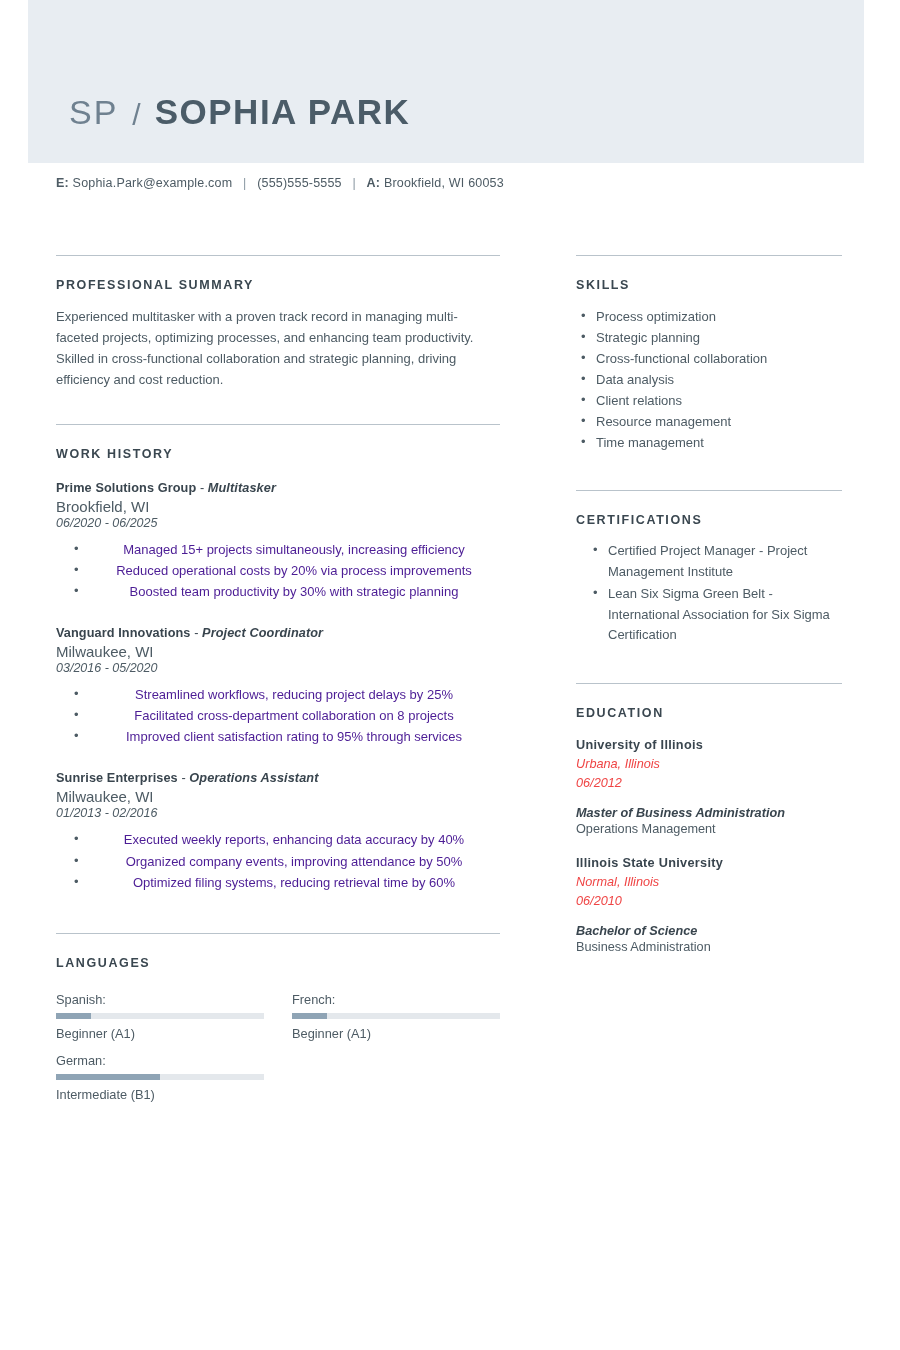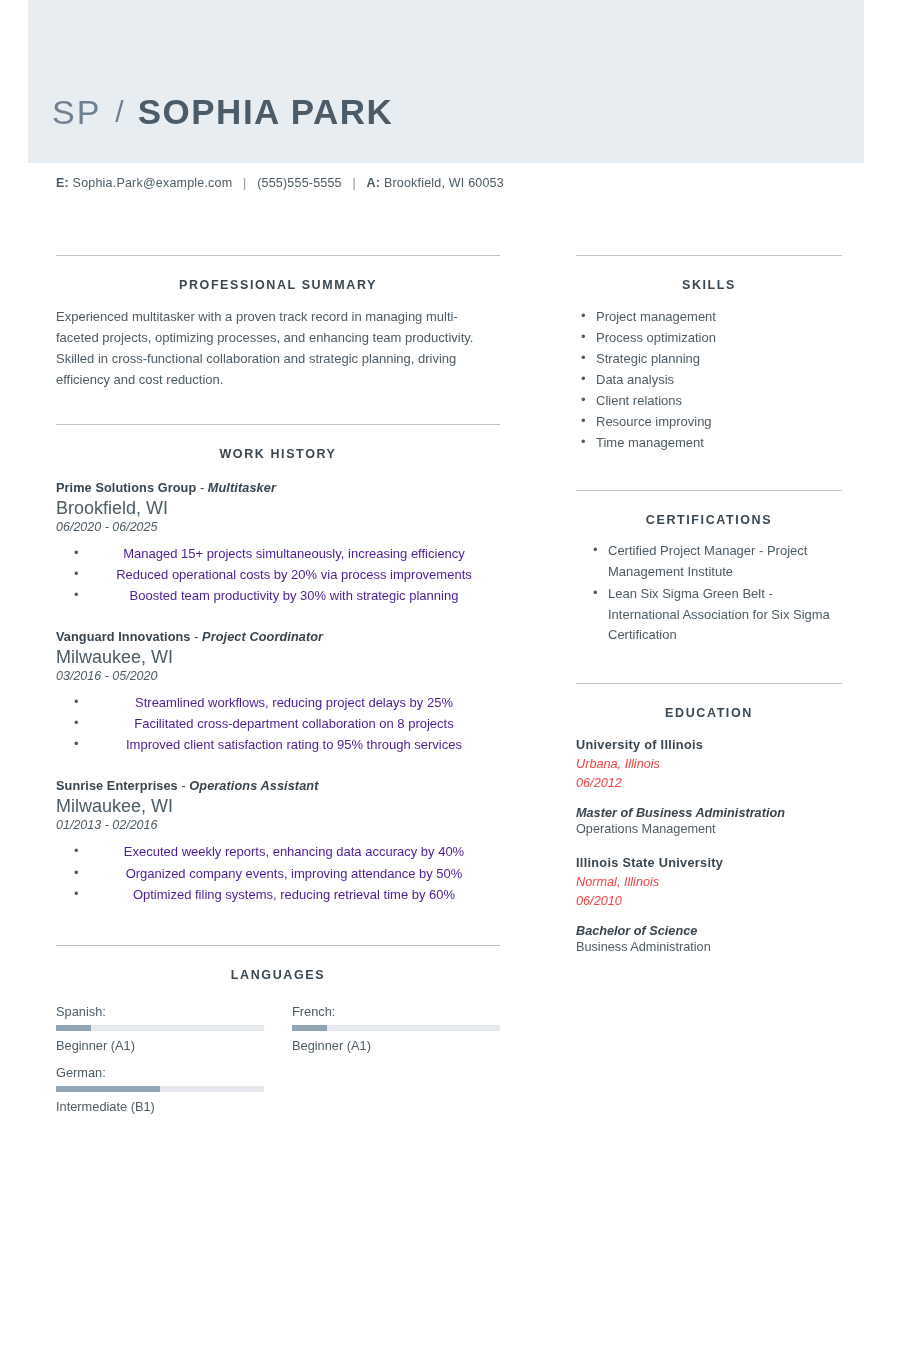--- a/index.html
+++ b/index.html
@@ -27,23 +27,23 @@
     background: #ffffff;
   }
   .header-band {
     position: absolute;
     left: 28px; top: 0;
     width: 836px; height: 163px;
     background: #e8edf2;
   }
   .header-inner {
     position: absolute;
-    left: 52px; top: 92px;
+    left: 69px; top: 92px;
     display: flex;
-    align-items: center;
+    align-items: flex-end;
   }
   .initials {
     font-size: 34px;
     letter-spacing: 2px;
     color: #6f8190;
     font-weight: 400;
   }
   .slash {
     font-size: 30px;
     color: #6f8190;
@@ -83,41 +83,40 @@
     width: 100%;
     margin: 0 0 22px 0;
   }
 
   .sec-title {
     font-size: 12.5px;
     font-weight: 700;
     letter-spacing: 1.6px;
     color: #3a4750;
     margin: 0 0 14px 0;
-    text-align: center;
   }
   .para {
     font-size: 13px;
     line-height: 1.62;
     color: #4d5b64;
     margin: 0;
   }
 
   .job { margin-bottom: 20px; }
   .job-title {
     font-size: 12.7px;
     color: #39454e;
     margin-bottom: 3px;
     letter-spacing: 0.1px;
   }
   .job-title .company { font-weight: 700; }
   .job-title .dash { font-weight: 400; }
   .job-title .role { font-style: italic; font-weight: 700; }
   .job-loc {
-    font-size: 18px;
+    font-size: 15px;
     color: #4d5b64;
     margin-bottom: 1px;
   }
   .job-dates {
     font-size: 12.5px;
     color: #4d5b64;
     font-style: italic;
     margin-bottom: 9px;
   }
   ul.bullets {
@@ -342,26 +341,26 @@
     </div>
 
   </div>
 
   <div class="col-right">
 
     <div class="sec-block">
       <div class="rule"></div>
       <div class="sec-title">SKILLS</div>
       <ul class="skills">
-        <li>Project management</li>
         <li>Process optimization</li>
         <li>Strategic planning</li>
+        <li>Cross-functional collaboration</li>
         <li>Data analysis</li>
         <li>Client relations</li>
-        <li>Resource improving</li>
+        <li>Resource management</li>
         <li>Time management</li>
       </ul>
     </div>
 
     <div class="sec-block" style="margin-top:37px;">
       <div class="rule"></div>
       <div class="sec-title">CERTIFICATIONS</div>
       <ul class="certs">
         <li>Certified Project Manager - Project Management Institute</li>
         <li>Lean Six Sigma Green Belt - International Association for Six Sigma Certification</li>

